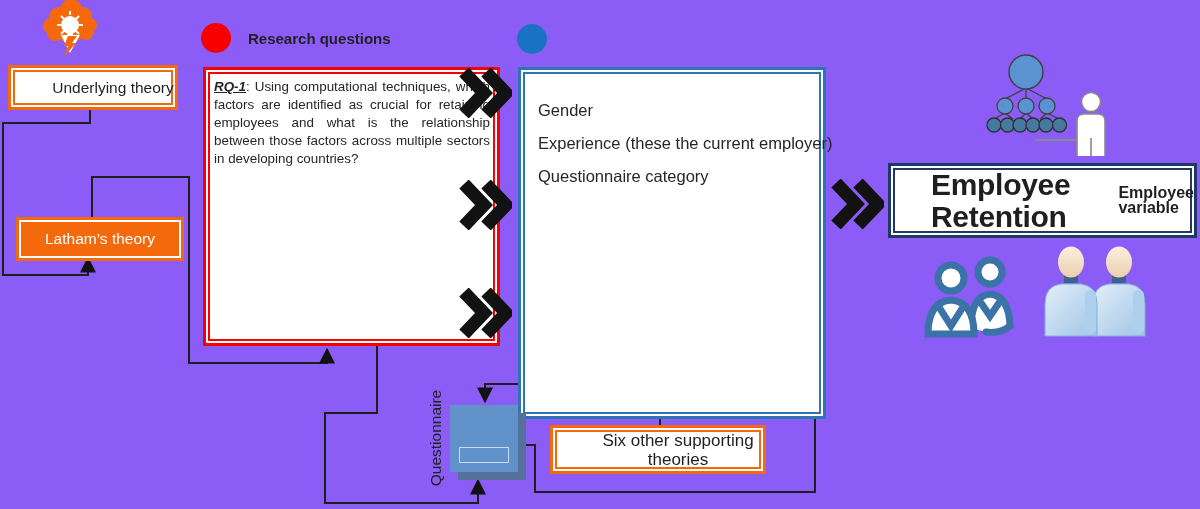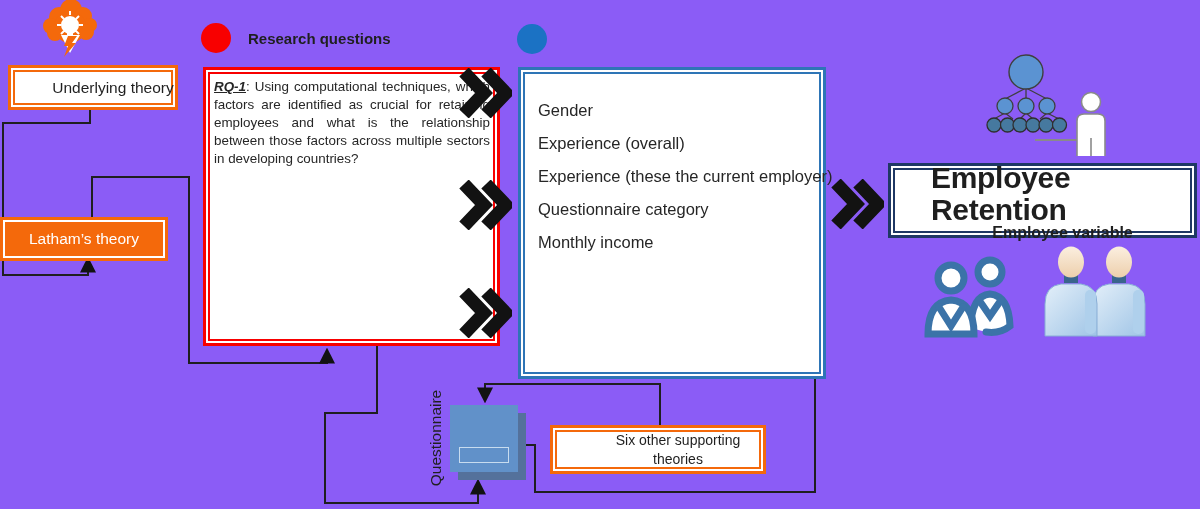--- a/index.html
+++ b/index.html
@@ -13,42 +13,42 @@
   
   .dbl{border:3px solid; box-shadow:inset 0 0 0 2px #fff, inset 0 0 0 4px currentColor; background:#fff;}
   .dbl-orange{color:var(--orange);}
   .dbl-red{color:var(--red);}
   .dbl-blue{color:var(--blue-border);}
   .dbl-navy{color:var(--navy);}
   .dbl .txt{color:var(--ink);margin-left:40px;}
   .center{display:flex;align-items:center;justify-content:center;}
 
   .theory-box{left:8px;top:65px;width:164px;height:39px;font-size:15.5px;}
-  .latham-box{left:0;top:217px;width:162px;height:38px;background:var(--orange);
+  .latham-box{left:16px;top:217px;width:162px;height:38px;background:var(--orange);
               border:3px solid var(--orange); box-shadow:inset 0 0 0 2px #fff;
               color:#fff;font-size:15.5px;}
   .legend-dot{width:30px;height:30px;border-radius:50%;}
   .legend-label{height:30px;display:flex;align-items:center;font-weight:bold;font-size:15px;}
 
   .rq-box{left:203px;top:67px;width:297px;height:279px;box-sizing:border-box;
           padding:8px 7px 0 8px;}
   .rq{margin:0 0 10px 0;font-size:13.4px;line-height:18.1px;text-align:justify;color:#262626;}
   .rq-label{font-weight:bold;font-style:italic;text-decoration:underline;}
 
-  .mod-box{left:518px;top:67px;width:308px;height:312px;box-sizing:border-box;
+  .mod-box{left:518px;top:67px;width:308px;height:352px;box-sizing:border-box;
            padding:24px 10px 0 17px;}
   .mod-item{font-size:16.5px;line-height:33px;white-space:nowrap;color:#262626;}
 
   .er-box{left:888px;top:163px;width:309px;height:75px;box-sizing:border-box;
-          display:flex;flex-direction:column;align-items:center;justify-content:center;}
+          display:flex;align-items:center;justify-content:center;}
   .er-title{font-weight:bold;font-size:30px;line-height:32px;letter-spacing:-0.3px;}
   .er-sub{font-weight:bold;font-size:16px;line-height:15px;margin-top:-1px;}
 
   .six-box{left:550px;top:425px;width:216px;height:49px;box-sizing:border-box;
-           font-size:14px;line-height:19px;text-align:center;}
+           font-size:17px;line-height:19px;text-align:center;}
   .six-box .txt{width:185px;}
 
   .q-label{left:387px;top:428px;width:100px;height:20px;text-align:center;
            font-size:15.5px;transform:rotate(-90deg);}
   .q-shadow{left:458px;top:413px;width:68px;height:67px;background:#54719B;}
   .q-main{left:450px;top:405px;width:68px;height:67px;background:#6191C9;}
   .q-inner{left:459px;top:447px;width:48px;height:14px;border:1.5px solid #C8DCEF;}
 
   svg{display:block;}
   .chev polyline{fill:none;stroke:#121212;stroke-width:13px;}
@@ -112,24 +112,22 @@
   <div class="abs latham-box center">
     <span>Latham’s theory</span>
   </div>
 
   <div class="abs dbl dbl-red rq-box">
     <p class="rq"><span class="rq-label">RQ-1</span><span>: Using computational techniques, which factors are identified as crucial for retaining employees and what is the relationship between those factors across multiple sectors in developing countries?</span></p>
   </div>
 
   <div class="abs dbl dbl-blue mod-box">
     <div class="mod-item">Gender</div>
-    <div class="mod-item">Experience (overall)</div>
     <div class="mod-item">Experience (these the current employer)</div>
     <div class="mod-item">Questionnaire category</div>
-    <div class="mod-item">Monthly income</div>
   </div>
 
   <svg class="abs chev" style="left:456px;top:68px" width="56" height="50" viewBox="0 0 56 50">
     <polyline points="8,4 28,25 8,46"></polyline>
       <polyline points="30,4 50,25 30,46"></polyline>
   </svg>
   <svg class="abs chev" style="left:456px;top:180px" width="56" height="50" viewBox="0 0 56 50">
     <polyline points="8,4 28,25 8,46"></polyline>
       <polyline points="30,4 50,25 30,46"></polyline>
   </svg>

